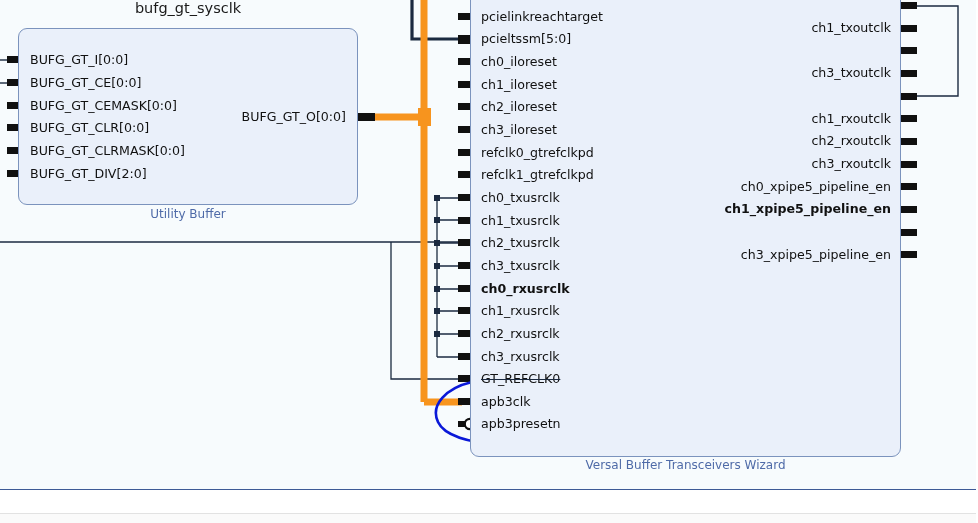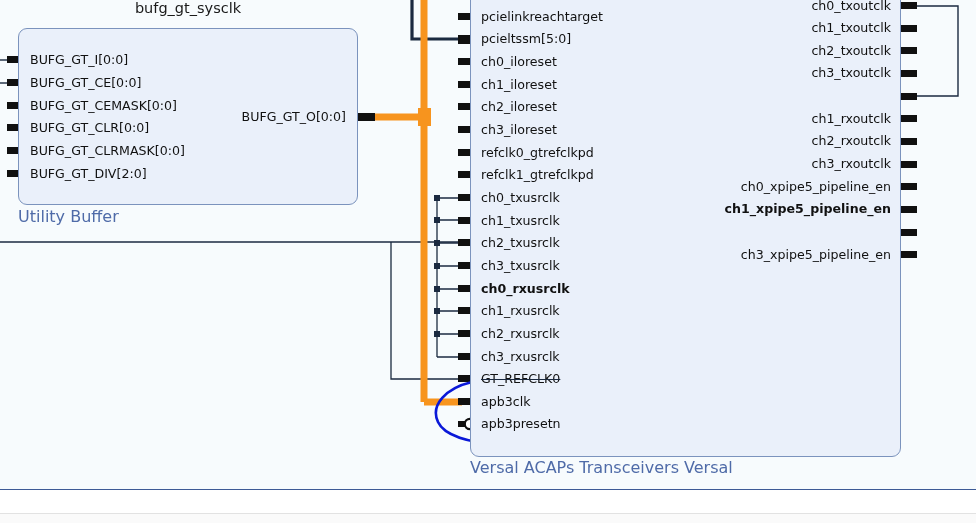--- a/index.html
+++ b/index.html
@@ -42,24 +42,24 @@
   }
   .block-title {
     position: absolute;
     font-size: 14.5px;
     color: #1a1a1a;
     white-space: nowrap;
     text-align: center;
   }
   .block-caption {
     position: absolute;
-    font-size: 16px;
+    font-size: 12px;
     color: #4f6ba8;
     white-space: nowrap;
-    text-align: left;
+    text-align: center;
   }
   .pin-label {
     position: absolute;
     font-size: 12.6px;
     color: #111111;
     white-space: nowrap;
     line-height: 13px;
   }
   .pin-label.right {
     text-align: right;
@@ -236,32 +236,30 @@
     <div class="pin-label" style="left:481px; top:236px;">ch2_txusrclk</div>
     <div class="pin-label" style="left:481px; top:259px;">ch3_txusrclk</div>
     <div class="pin-label" style="left:481px; top:282px;font-weight:bold;">ch0_rxusrclk</div>
     <div class="pin-label" style="left:481px; top:304px;">ch1_rxusrclk</div>
     <div class="pin-label" style="left:481px; top:327px;">ch2_rxusrclk</div>
     <div class="pin-label" style="left:481px; top:350px;">ch3_rxusrclk</div>
     <div class="pin-label strike" style="left:481px; top:372px;text-align:right;">GT_REFCLK0</div>
     <div class="pin-label" style="left:481px; top:395px;">apb3clk</div>
     <div class="pin-label" style="left:481px; top:417px;">apb3presetn</div>
 
-    <div class="pin-label right" style="left:620px; top:-1px; width:271px;">ch0_txoutclk</div>
     <div class="pin-label right" style="left:620px; top:21px; width:271px;">ch1_txoutclk</div>
-    <div class="pin-label right" style="left:620px; top:44px; width:271px;">ch2_txoutclk</div>
     <div class="pin-label right" style="left:620px; top:66px; width:271px;">ch3_txoutclk</div>
     <div class="pin-label right" style="left:620px; top:112px; width:271px;">ch1_rxoutclk</div>
     <div class="pin-label right" style="left:620px; top:134px; width:271px;">ch2_rxoutclk</div>
     <div class="pin-label right" style="left:620px; top:157px; width:271px;">ch3_rxoutclk</div>
     <div class="pin-label right" style="left:620px; top:180px; width:271px;">ch0_xpipe5_pipeline_en</div>
     <div class="pin-label right" style="left:620px; top:202px; width:271px;font-weight:bold;">ch1_xpipe5_pipeline_en</div>
     <div class="pin-label right" style="left:620px; top:248px; width:271px;">ch3_xpipe5_pipeline_en</div>
 
-    <div class="block-caption" style="left:470px; top:458px; width:431px;">Versal ACAPs Transceivers Versal</div>
+    <div class="block-caption" style="left:470px; top:458px; width:431px;">Versal Buffer Transceivers Wizard</div>
   </div>
 
   <div id="divider"></div>
   <div id="bottom-pane"></div>
   <div id="scroll-track">
     
   </div>
 
 </div>
 

